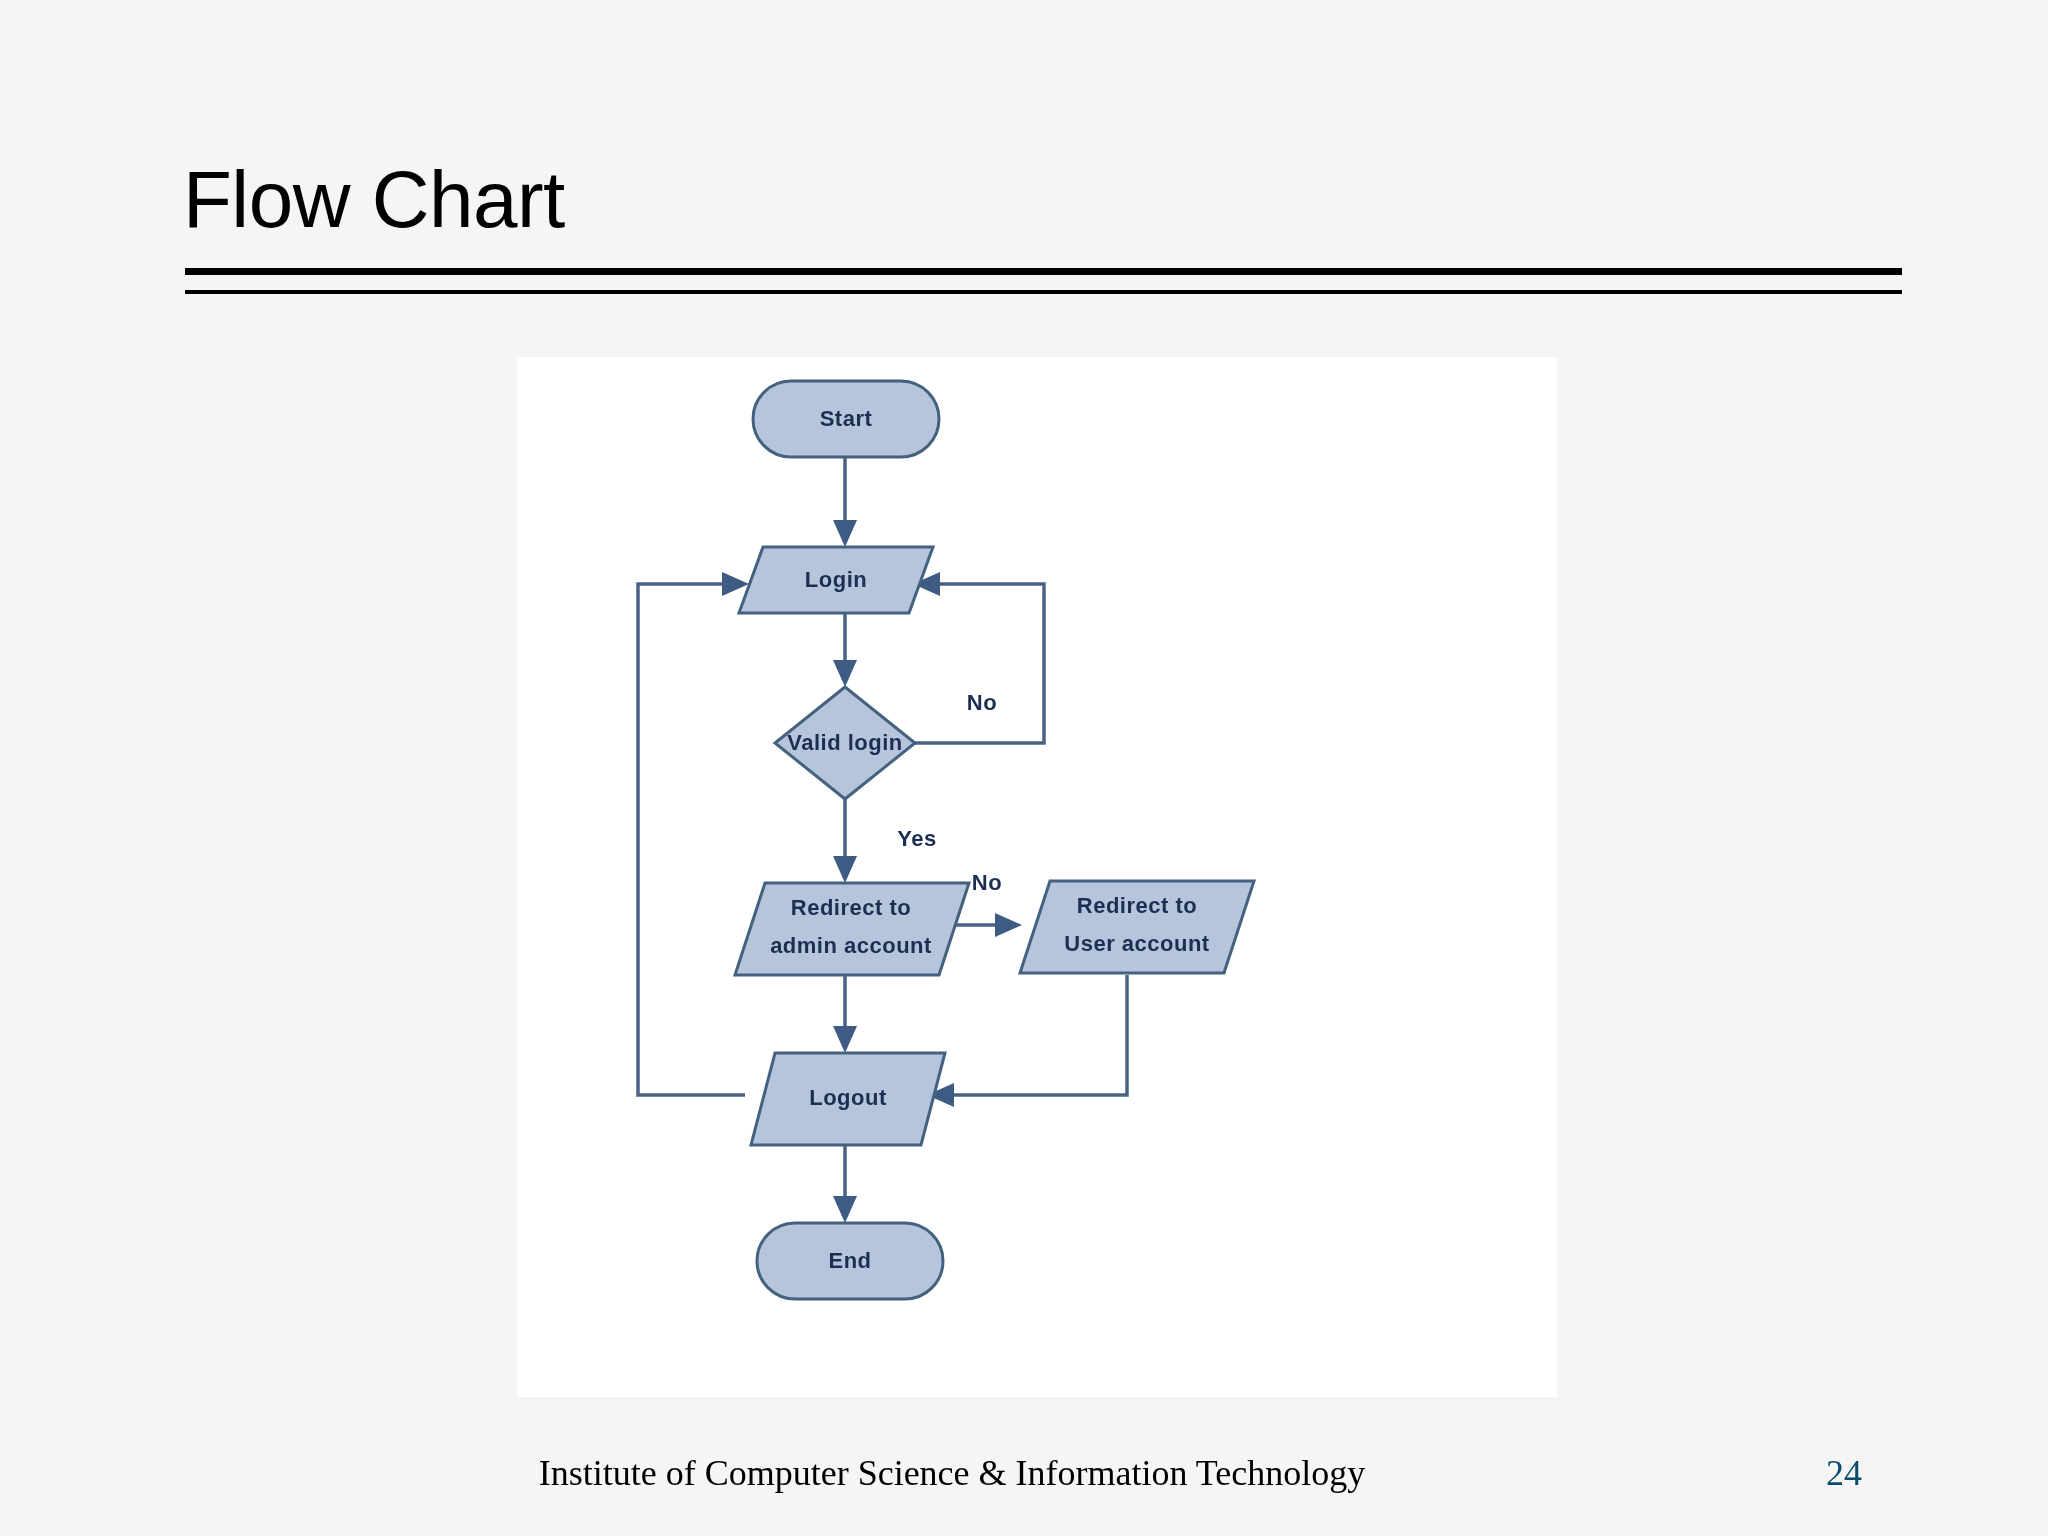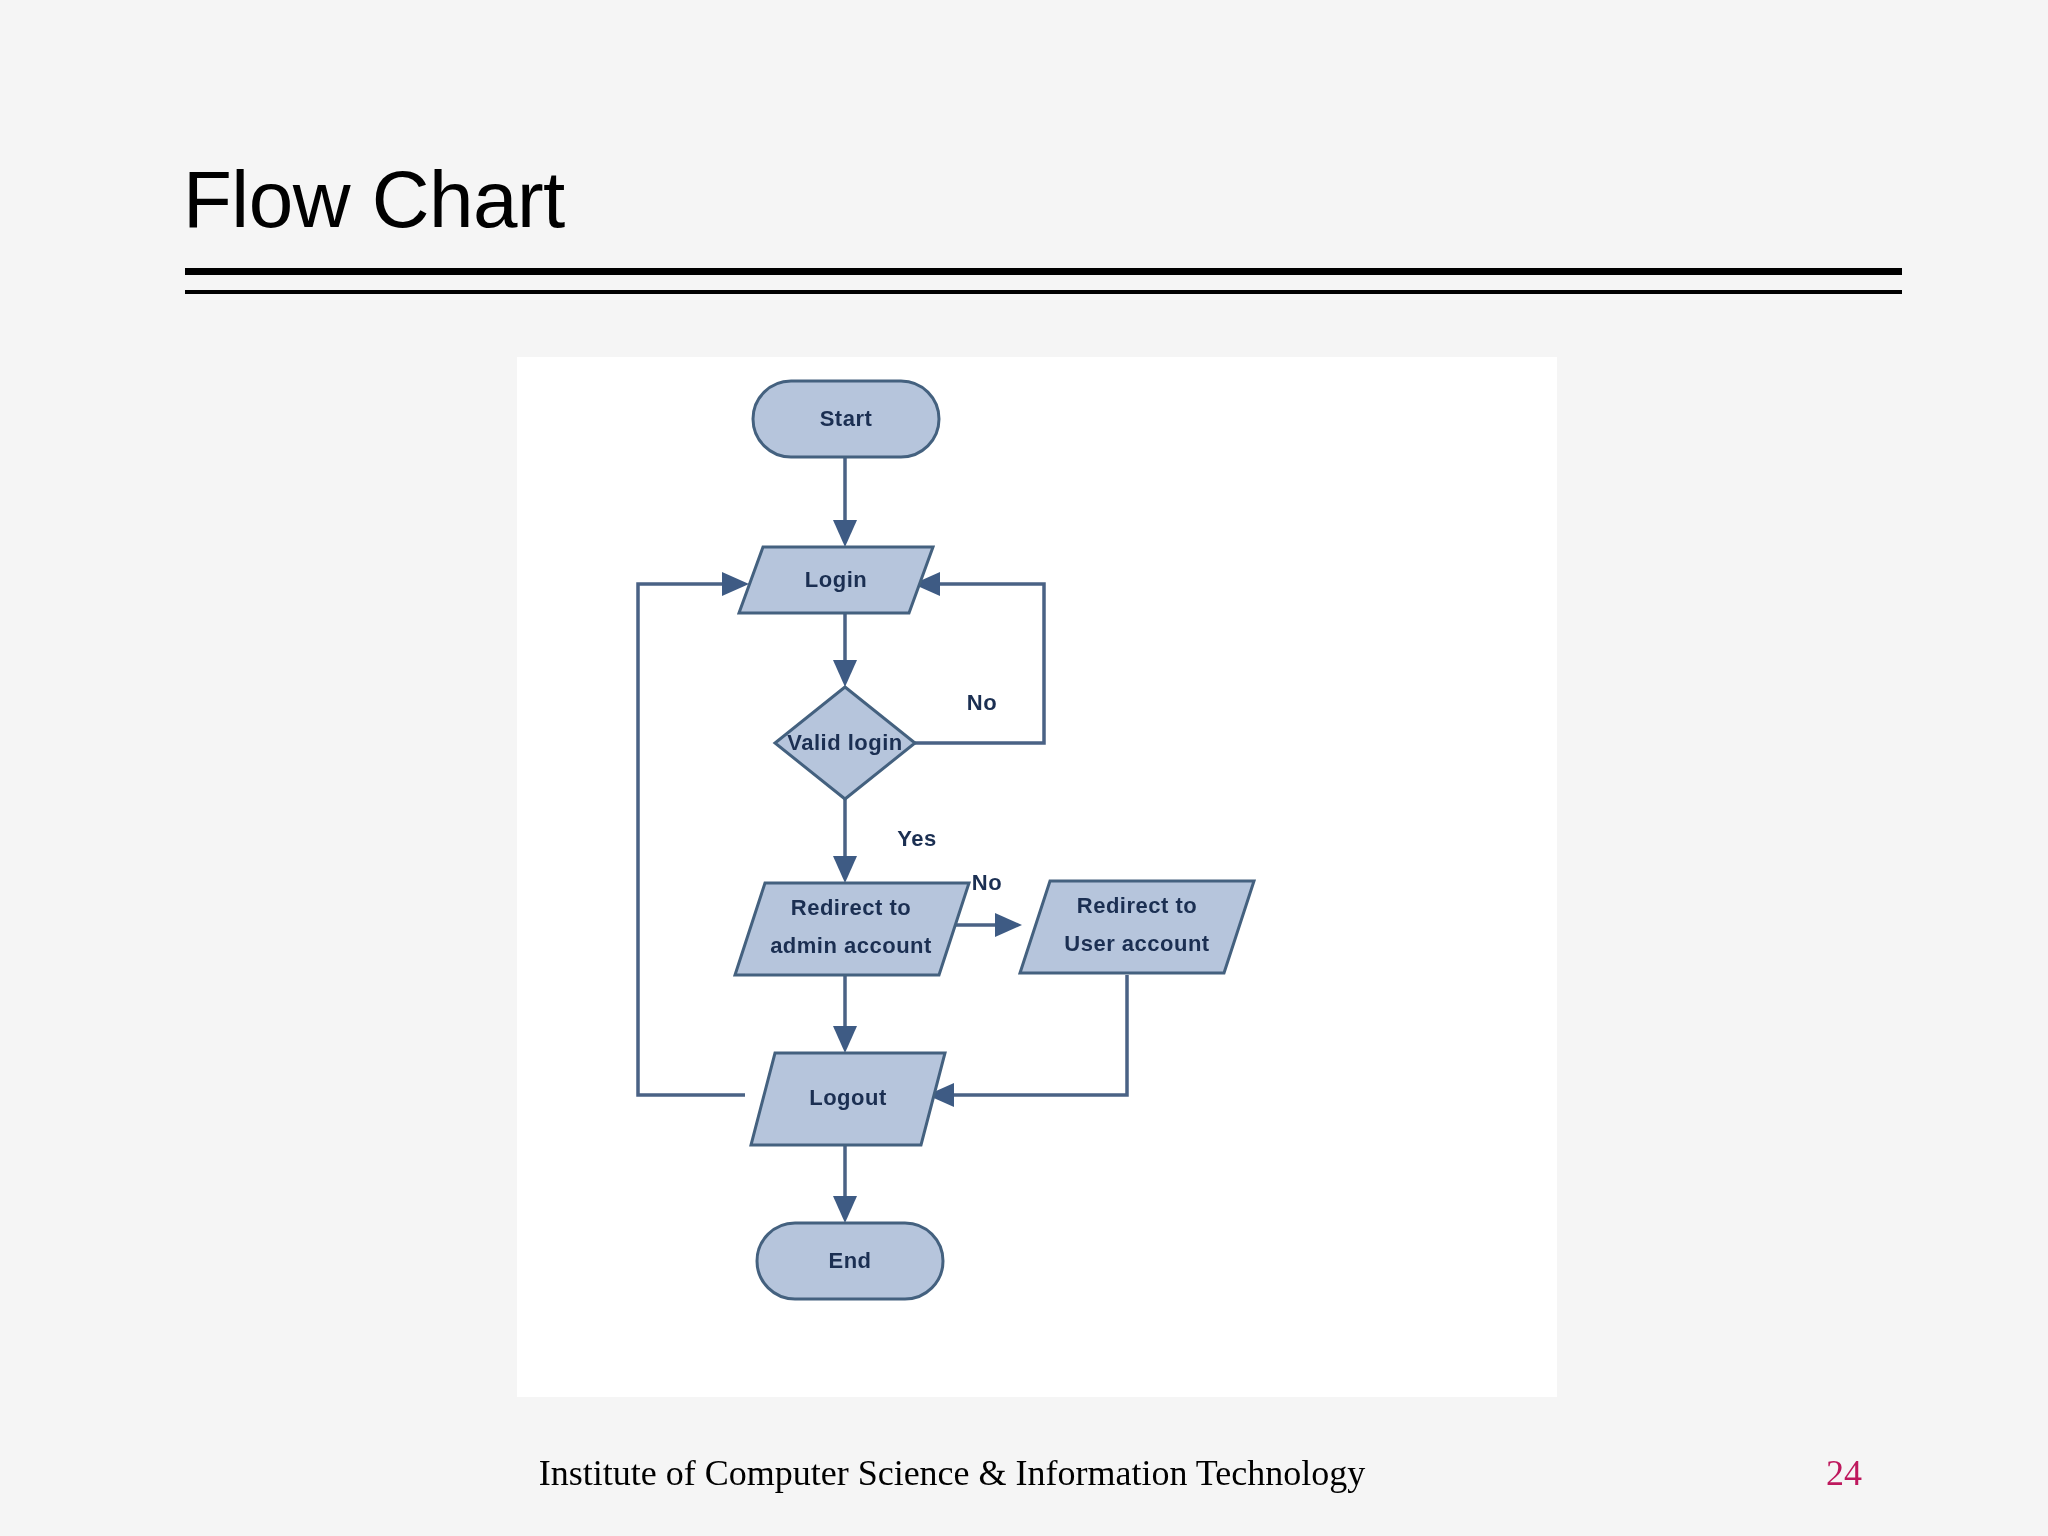--- a/index.html
+++ b/index.html
@@ -104,21 +104,21 @@
     font-family: "Liberation Serif", serif;
     font-size: 36px;
     color: #000000;
   }
   #page-number {
     position: absolute;
     left: 1826px;
     top: 1452px;
     font-family: "Liberation Serif", serif;
     font-size: 36px;
-    color: #be185d;
+    color: #0c4a6e;
   }
 </style>
 </head>
 <body>
 
 <div id="slide-title">Flow Chart</div>
 
 <div id="title-rule-thick"></div>
 <div id="title-rule-thin"></div>
 

